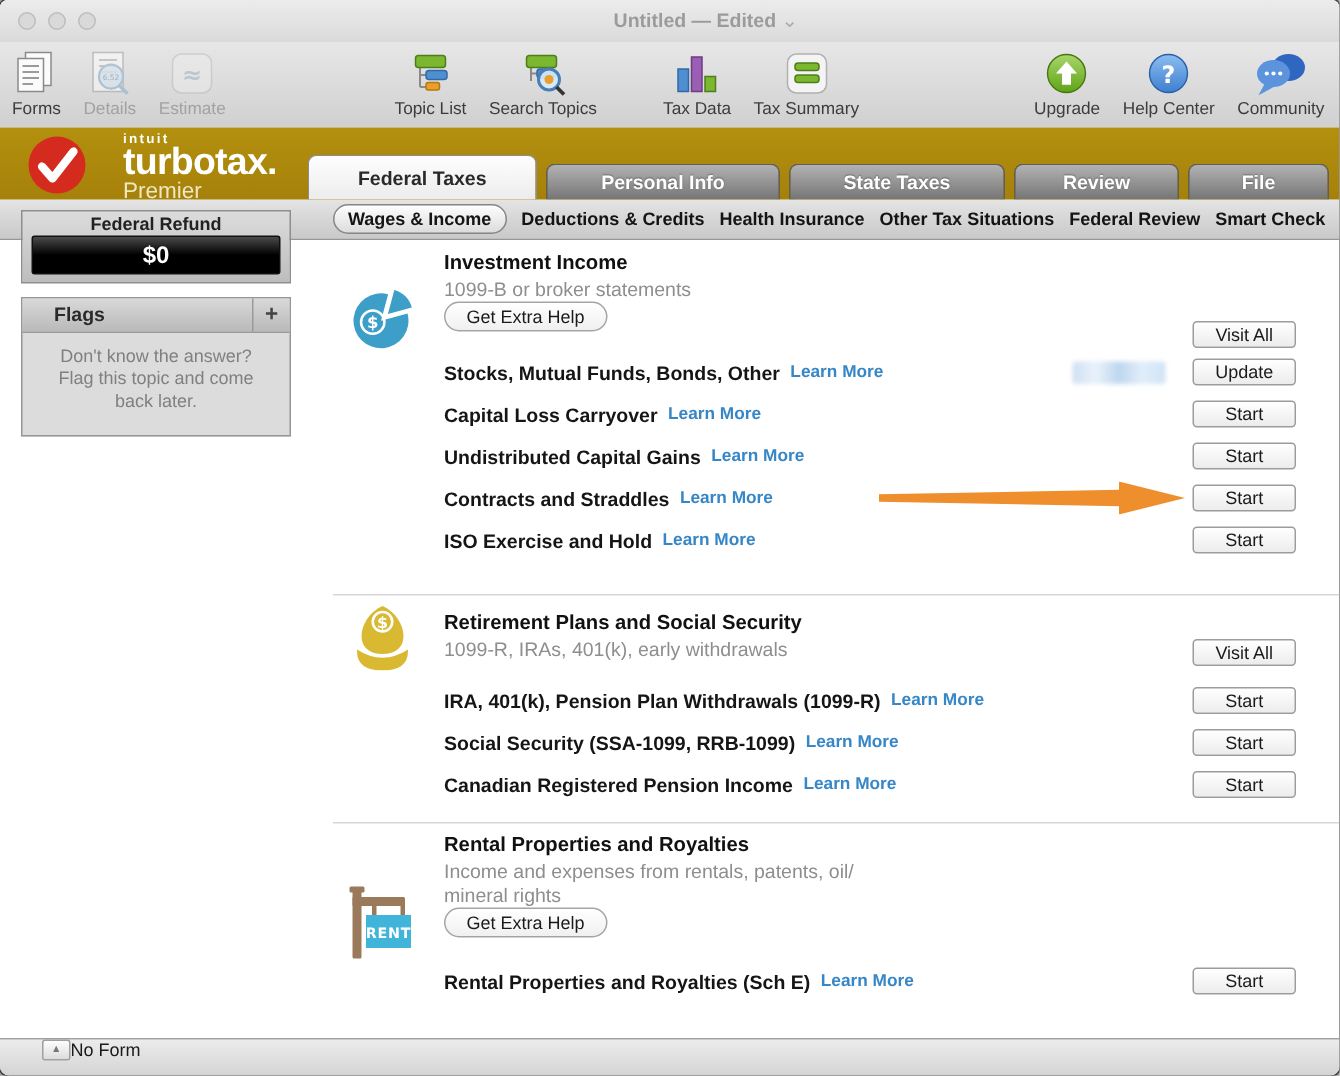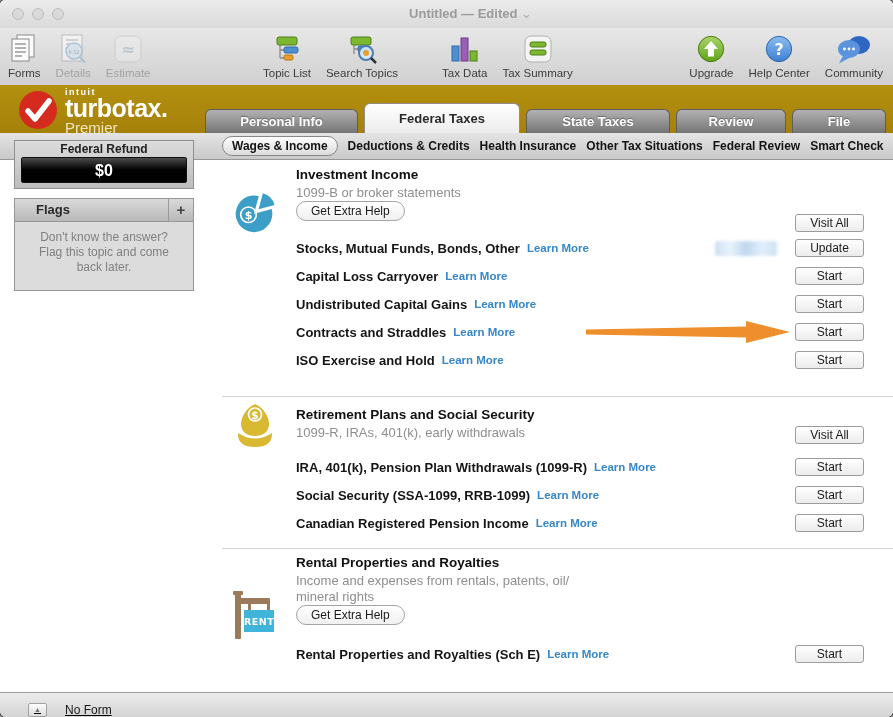--- a/index.html
+++ b/index.html
@@ -18,21 +18,21 @@
   .g0{left:8px}.g1{left:263px}.g2{left:442px}.g3{right:10px}
   .tb-item{display:flex;flex-direction:column;align-items:center;gap:0;cursor:default;}
   .tb-icon{height:36px;display:flex;align-items:center;justify-content:center;}
   .tb-label{font-size:11.5px;color:#3c3c3c;white-space:nowrap;}
   .tb-item.disabled .tb-label{color:#a2a2a2;}
   .tb-item.disabled .tb-icon{opacity:.5;}
   
   .goldband{height:48px;background:linear-gradient(#b3900e,#a5810a);position:relative;}
   .logo{position:absolute;left:18px;top:3px;display:flex;align-items:flex-start;}
   .logo-mark{display:block;margin-top:2px;}
-  .logo-text{margin-left:7px;color:#fff;}
+  .logo-text{margin-left:24px;color:#fff;}
   .intuit{font-size:9px;font-weight:bold;letter-spacing:1.5px;line-height:8px;}
   .tt{font-size:25px;font-weight:bold;letter-spacing:-0.5px;line-height:24px;}
   .premier{font-size:15px;color:#efe7c2;line-height:15px;}
   .tabs{position:absolute;left:205px;right:2px;bottom:0;display:flex;gap:6px;align-items:flex-end;}
   .tab{height:24px;border-radius:6px 6px 0 0;background:linear-gradient(#b2b2b2,#757575);
     border:1px solid #5e5e5e;border-bottom:none;color:#fff;font-weight:bold;font-size:13px;
     text-align:center;line-height:23px;text-shadow:0 -1px 1px rgba(0,0,0,.35);box-sizing:border-box;cursor:default;}
   .tab:nth-child(1){width:153px}.tab:nth-child(2){width:156px}.tab:nth-child(3){width:144px}
   .tab:nth-child(4){width:110px}.tab:nth-child(5){width:94px}
   .tab.active{height:30px;background:linear-gradient(#fefefe,#ececec);color:#2a2a2a;
@@ -80,21 +80,21 @@
   .row-label{font-size:13px;font-weight:bold;color:#151515;white-space:nowrap;}
   .learn-more{font-size:11.5px;font-weight:bold;color:#3787c7;margin-left:7px;cursor:pointer;text-decoration:none;white-space:nowrap;}
   .row-right{margin-left:auto;display:flex;align-items:center;gap:18px;margin-right:29px;}
   .blur-val{width:62px;height:15px;border-radius:2px;
     background:linear-gradient(90deg,#cfe0f2 0%,#e9f2fb 25%,#bed7ef 50%,#e2eefa 75%,#cfe3f4 100%);
     filter:blur(1.5px);}
   .arrow{position:absolute;right:102px;top:50%;transform:translateY(-50%);width:205px;height:22px;line-height:0;}
   
   .statusbar{position:absolute;left:0;right:0;bottom:0;height:25px;
     background:linear-gradient(#ececec,#d4d4d4);border-top:1px solid #9f9f9f;
-    display:flex;align-items:flex-end;padding-left:28px;gap:18px;box-sizing:border-box;text-decoration:underline;}
+    display:flex;align-items:flex-start;padding-left:28px;gap:0;box-sizing:border-box;}
   .form-toggle{width:19px;height:14px;background:linear-gradient(#fdfdfd,#dcdcdc);
     border:1px solid #a0a0a0;border-radius:2px;font-size:7px;line-height:10px;text-align:center;
     color:#777;padding:0;cursor:default;}
   .status-text{font-size:12px;color:#1a1a1a;}
 </style>
 </head>
 <body>
 
 <div class="window">
 
@@ -247,22 +247,22 @@
           <path d="M10 21 L17 29 L31 11" stroke="#fff" stroke-width="5.5" fill="none" stroke-linecap="round" stroke-linejoin="round"></path>
         </svg>
       </span>
       <div class="logo-text">
         <div class="intuit">intuit</div>
         <div class="tt">turbotax.</div>
         <div class="premier">Premier</div>
       </div>
     </div>
     <div class="tabs" id="tabs">
+        <div class="tab active">Federal Taxes</div>
         <div class="tab">Personal Info</div>
-        <div class="tab active">Federal Taxes</div>
         <div class="tab">State Taxes</div>
         <div class="tab">Review</div>
         <div class="tab">File</div>
       </div>
   </div>
 
   <div class="subtabs" id="subtabs">
       <div class="subtab active">Wages &amp; Income</div>
       <div class="subtab">Deductions &amp; Credits</div>
       <div class="subtab">Health Insurance</div>

